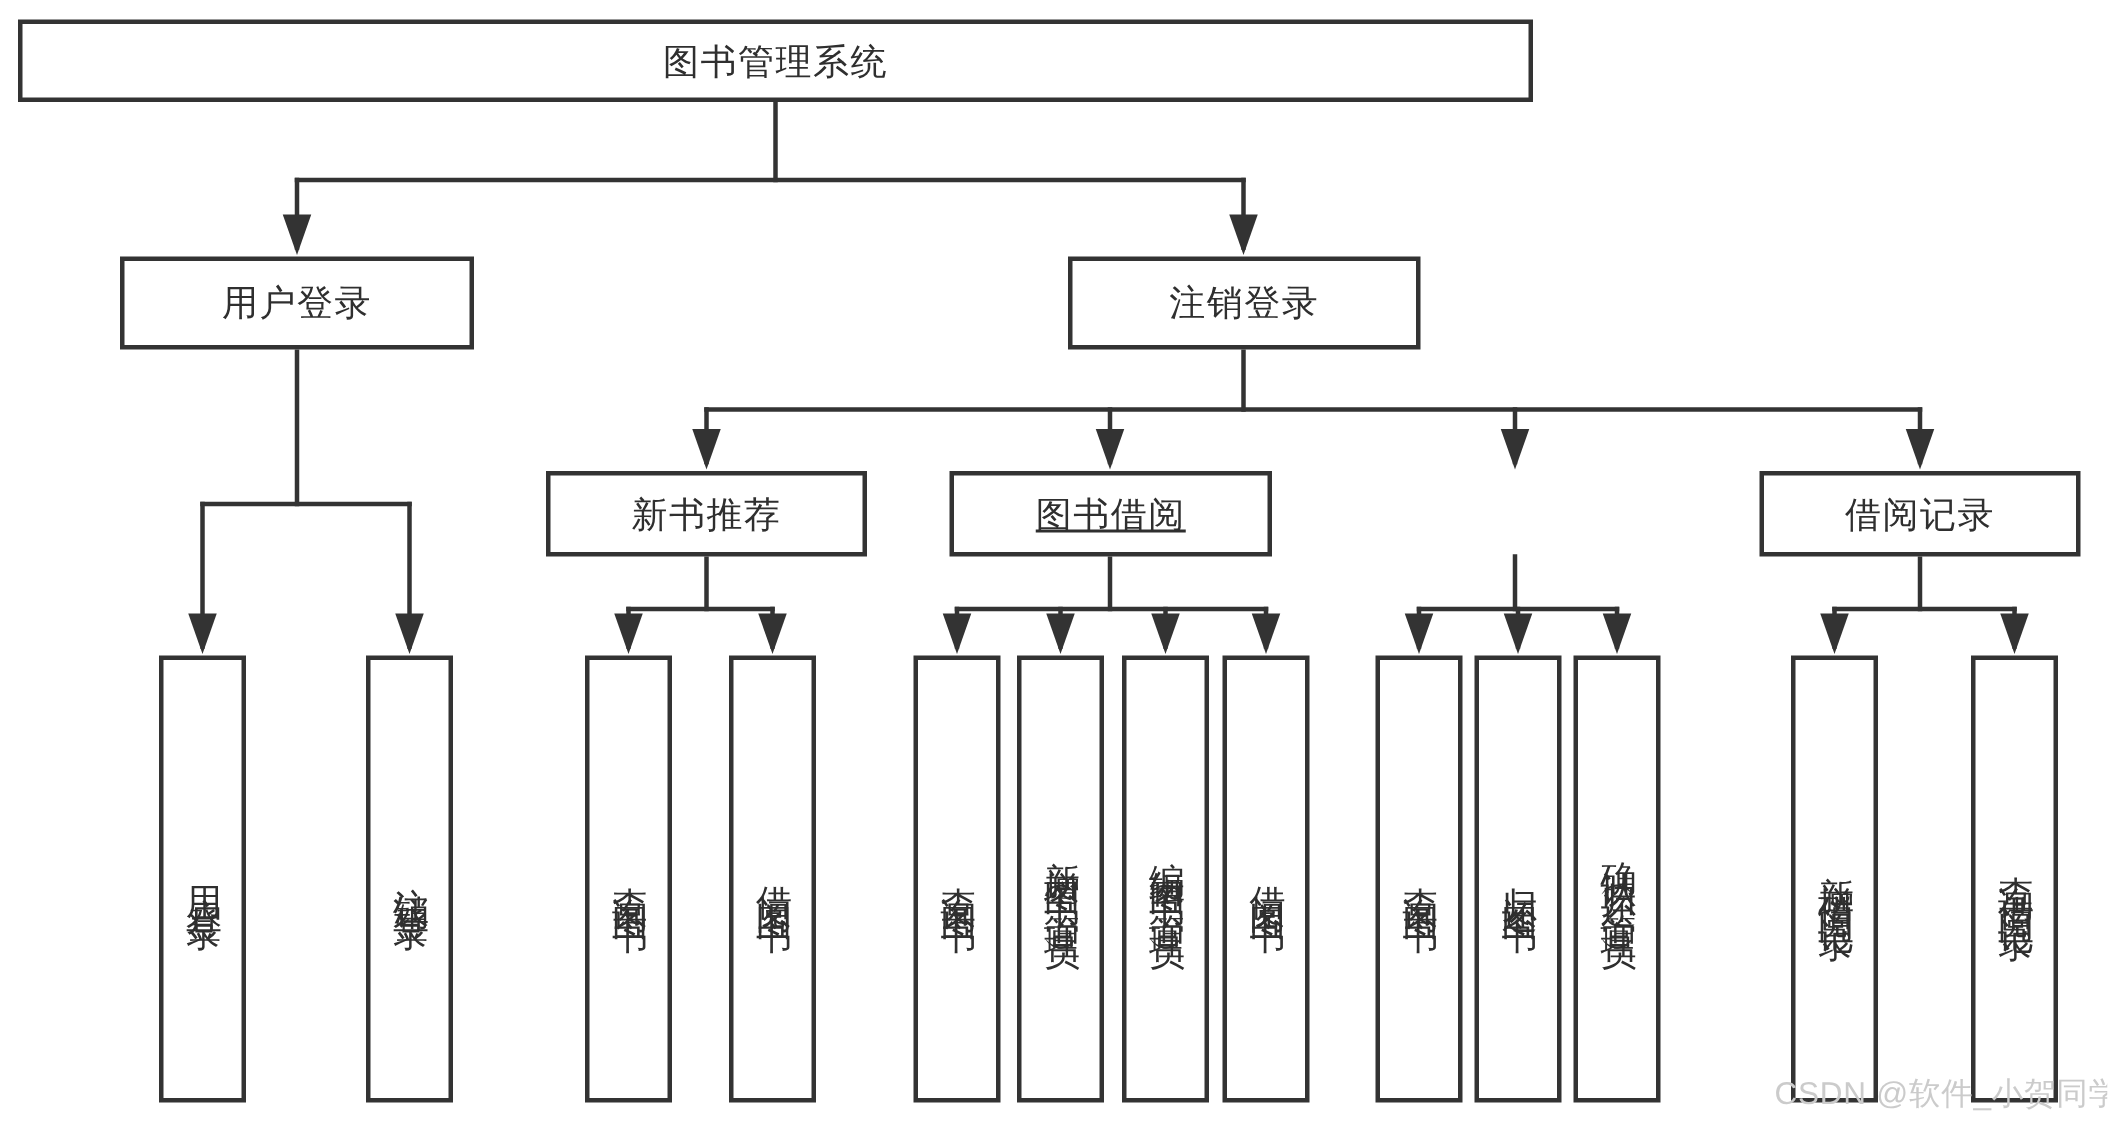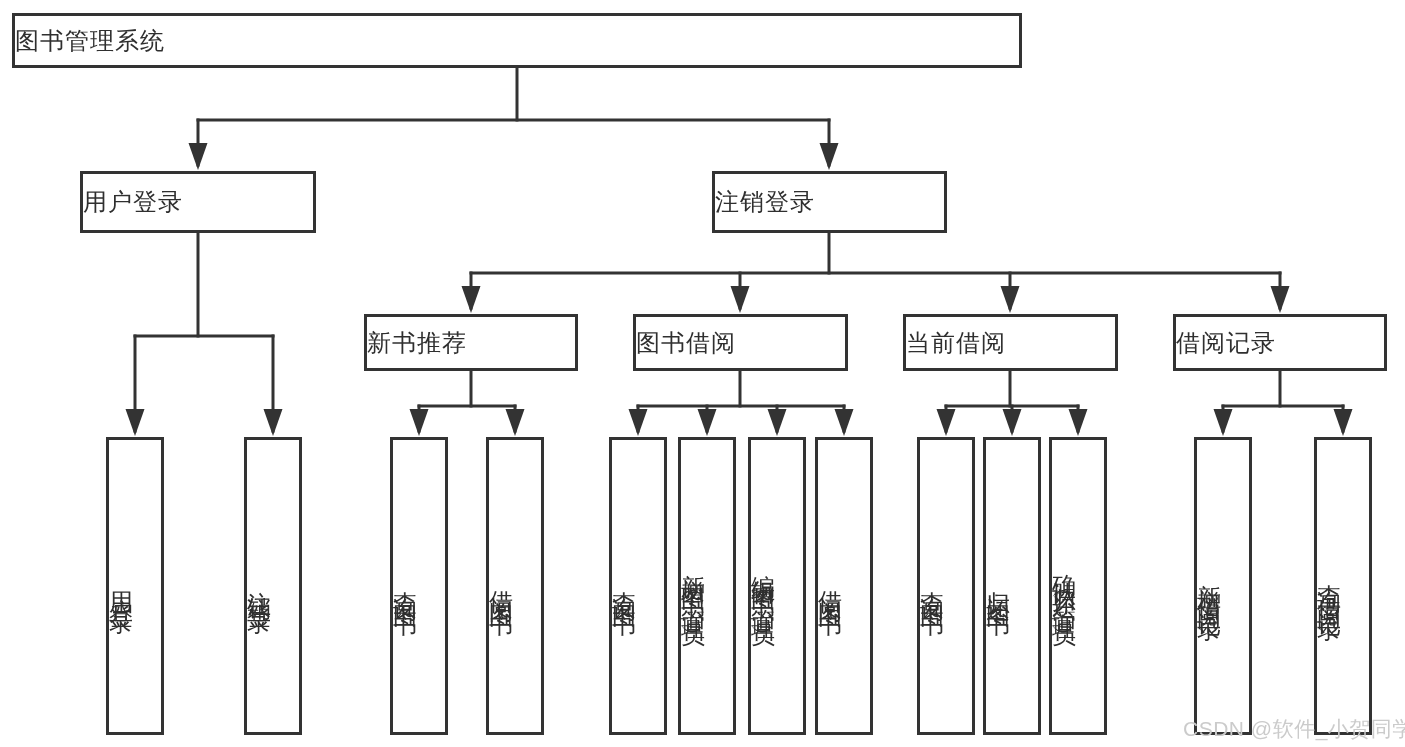--- a/index.html
+++ b/index.html
@@ -13,36 +13,37 @@
     overflow: hidden;
   }
   .connectors { position: absolute; left: 0; top: 0; width: 1405px; height: 747px; }
   .node {
     position: absolute;
     box-sizing: border-box;
     border: 3px solid #333333;
     background: #ffffff;
     display: flex;
     align-items: center;
+    justify-content: center;
     text-align: center;
   }
   .hlabel { font-size: 24px; letter-spacing: 1px; white-space: nowrap; }
   .leaf .vlabel {
     writing-mode: vertical-lr;
     text-orientation: mixed;
     font-size: 24px;
     line-height: 1;
     letter-spacing: 7px;
   }
   
   .n-root     { left: 12px;   top: 13px;  width: 1010px; height: 55px; }
   .n-user     { left: 80px;   top: 171px; width: 236px;  height: 62px; }
   .n-mgmt     { left: 712px;  top: 171px; width: 235px;  height: 62px; }
   .n-newbook  { left: 364px;  top: 314px; width: 214px;  height: 57px; }
-  .n-borrow   { left: 633px;  top: 314px; width: 215px;  height: 57px; }
+  .n-borrow   { left: 633px;  top: 314px; width: 215px;  height: 57px; text-decoration: underline; }
   .n-current  { left: 903px;  top: 314px; width: 215px;  height: 57px; }
   .n-records  { left: 1173px; top: 314px; width: 214px;  height: 57px; font-family: Liberation Serif, serif; }
   .leaf { top: 437px; width: 58px; height: 298px; }
   .l1  { left: 106px; }  .l2  { left: 244px; }
   .l3  { left: 390px; }  .l4  { left: 486px; }
   .l5  { left: 609px; }  .l6  { left: 678px; }
   .l7  { left: 748px; }  .l8  { left: 815px; }
   .l9  { left: 917px; }  .l10 { left: 983px; } .l11 { left: 1049px; }
   .l12 { left: 1194px; } .l13 { left: 1314px; }
   .watermark {
@@ -137,23 +138,20 @@
   <div class="node n-mgmt">
     <span class="hlabel">注销登录</span>
   </div>
 
   <div class="node n-newbook">
     <span class="hlabel">新书推荐</span>
   </div>
   <div class="node n-borrow">
     <span class="hlabel">图书借阅</span>
   </div>
-  <div class="node n-current">
-    <span class="hlabel">当前借阅</span>
-  </div>
   <div class="node n-records">
     <span class="hlabel">借阅记录</span>
   </div>
 
   <div class="node leaf l1">
     <span class="vlabel">用户登录</span>
   </div>
   <div class="node leaf l2">
     <span class="vlabel">注销登录</span>
   </div>

